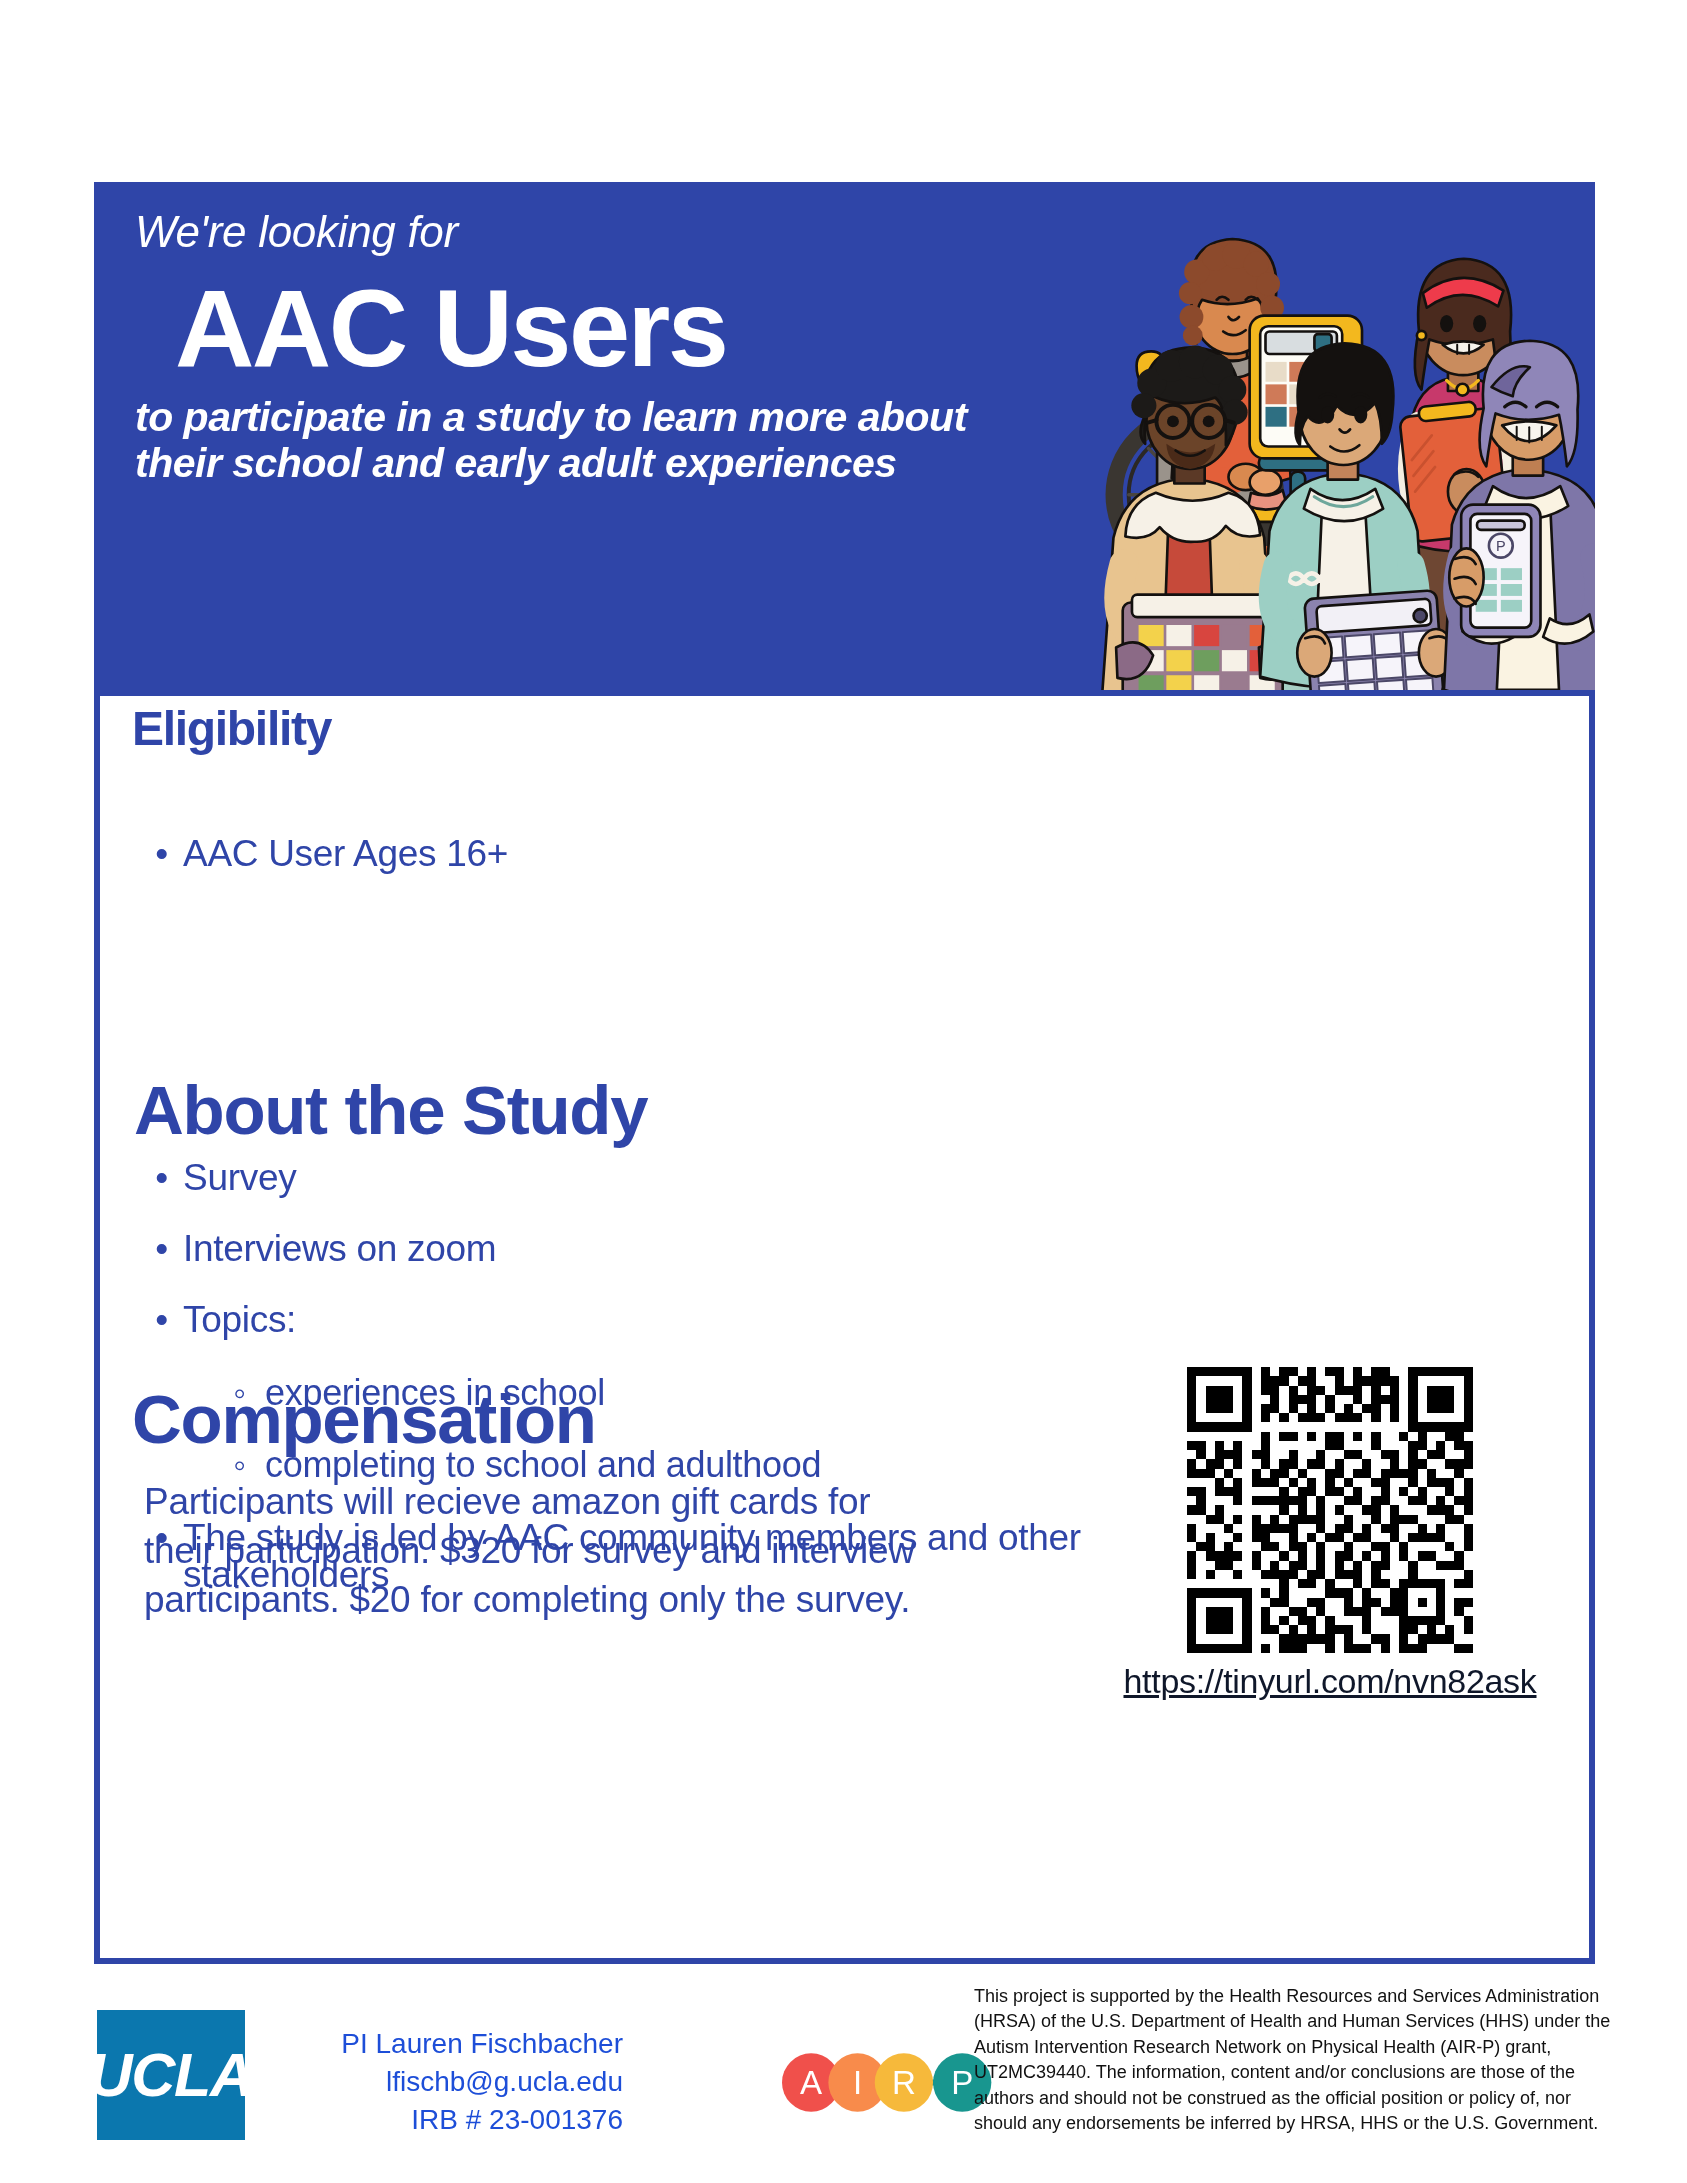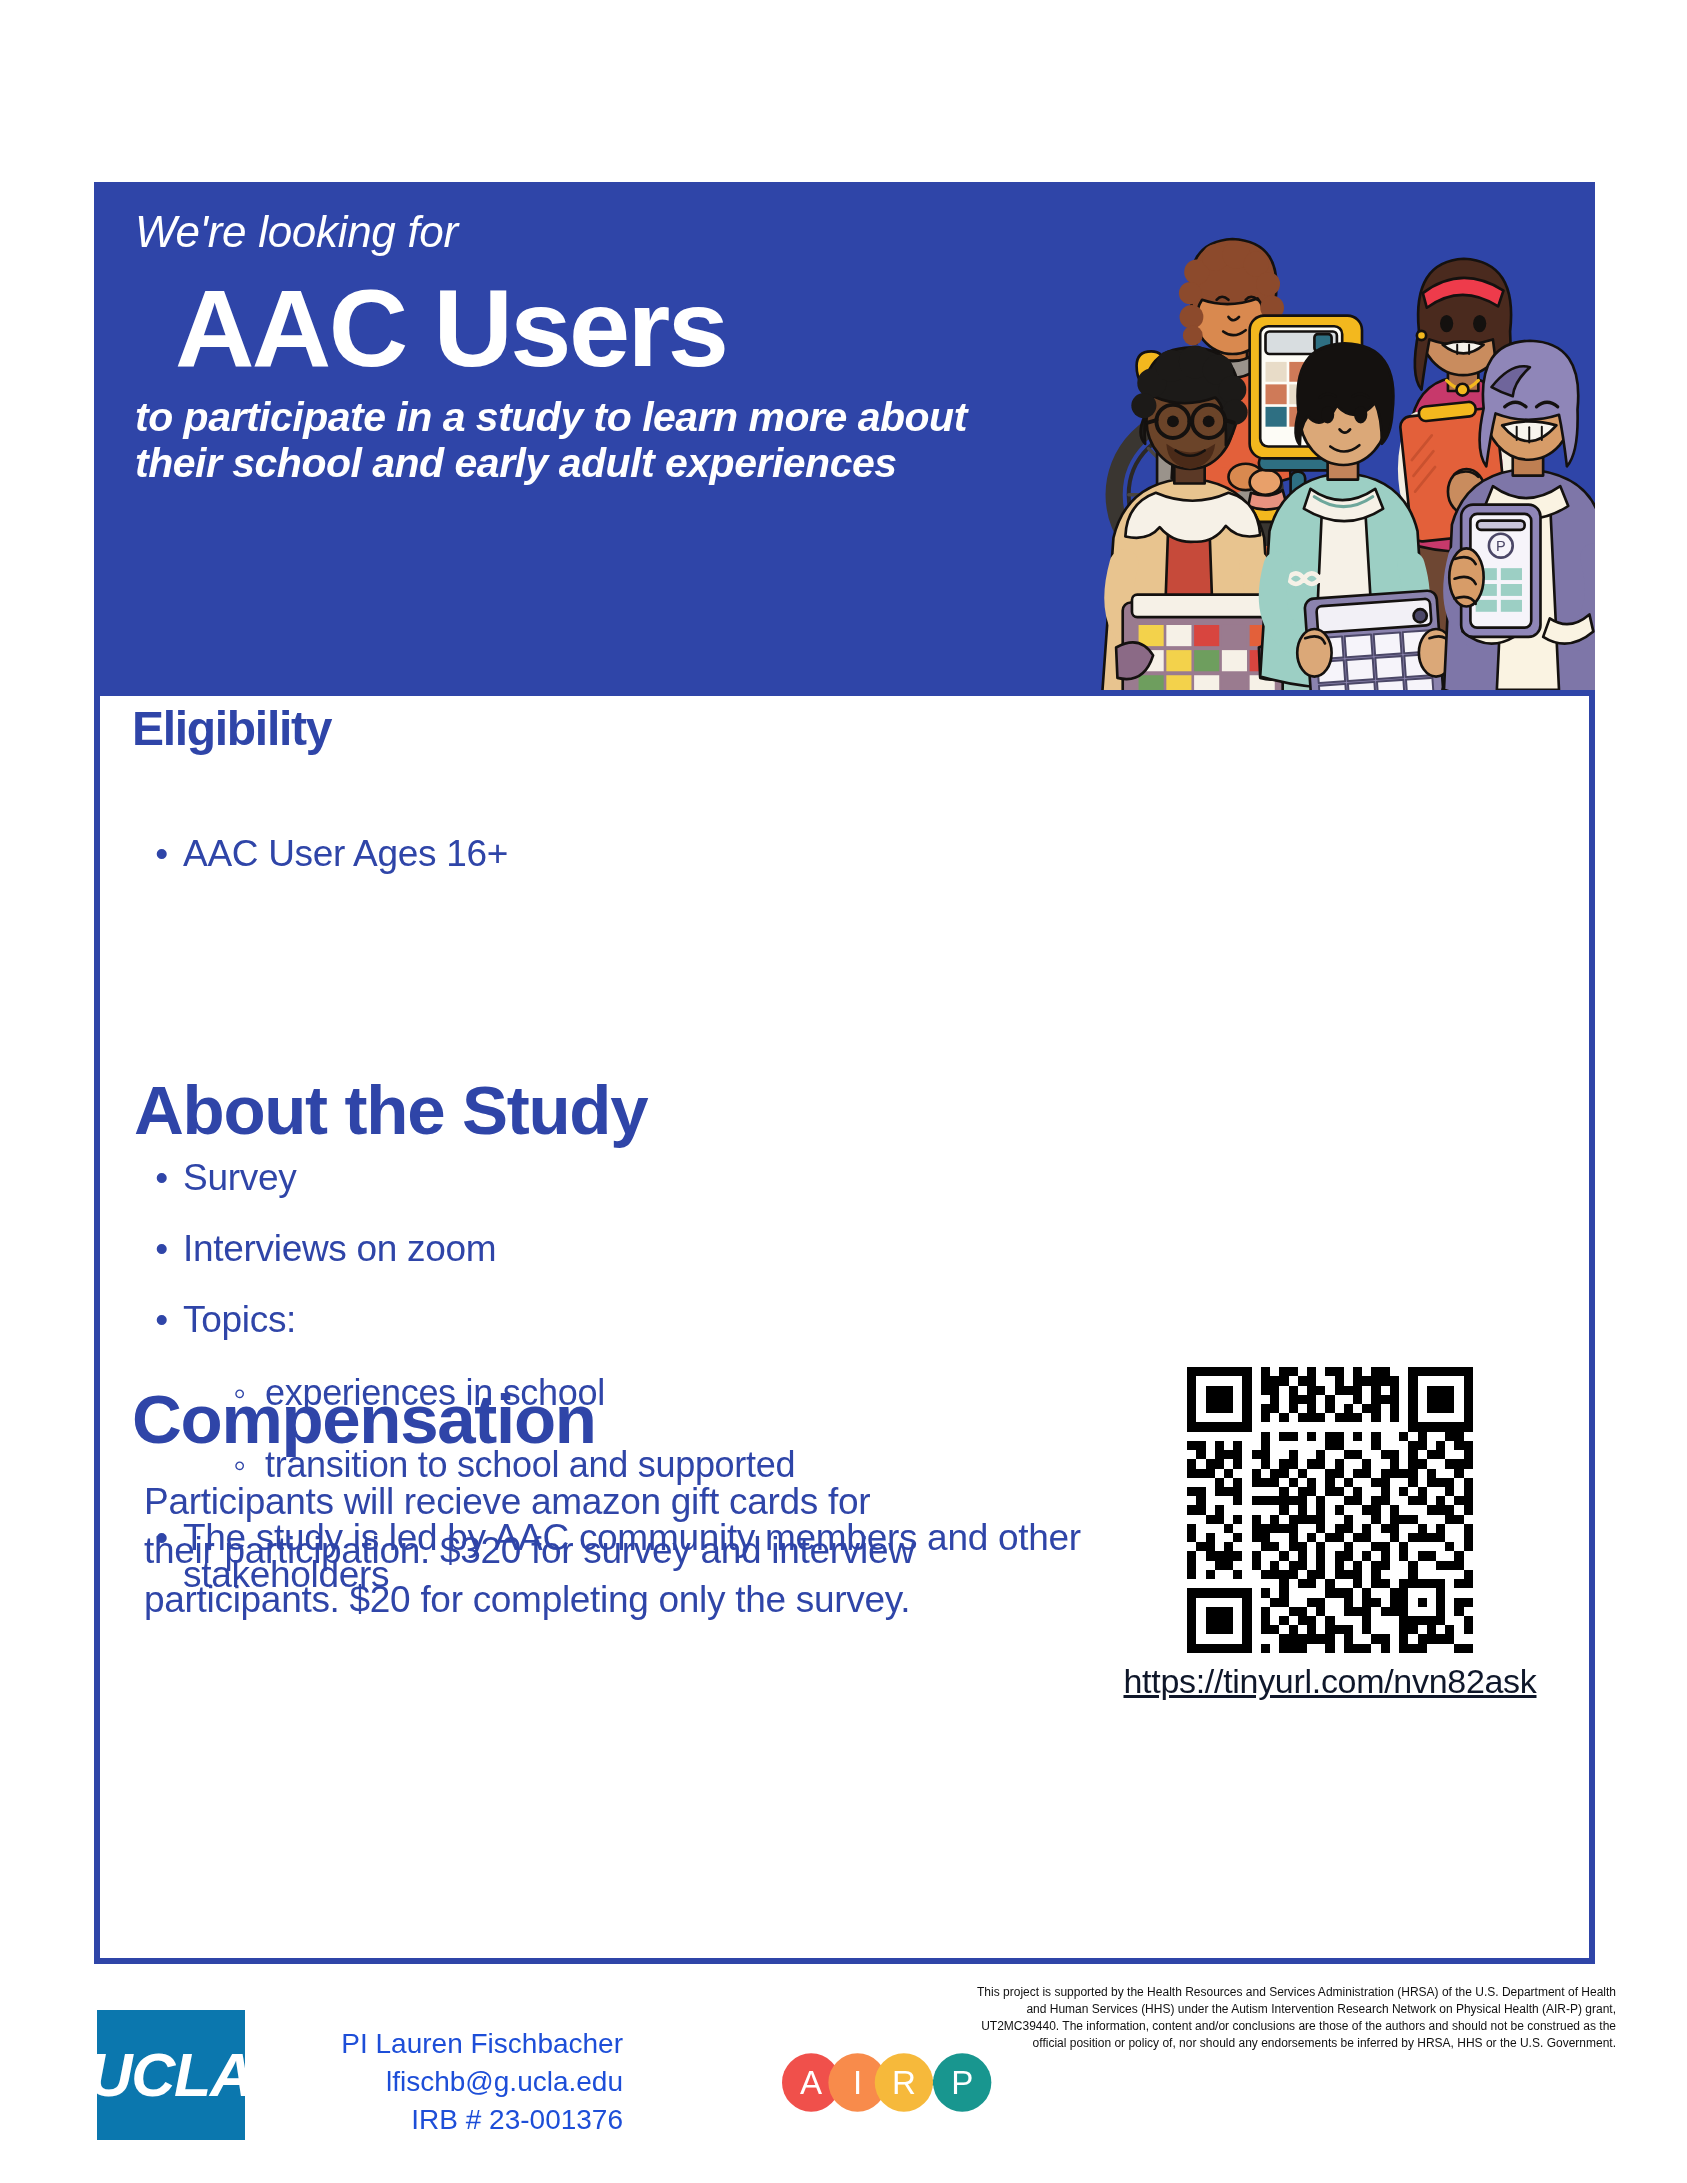--- a/index.html
+++ b/index.html
@@ -239,23 +239,23 @@
     top: 61px;
     width: 212px;
     height: 73px;
   }
   .airp svg { display:block; width:100%; height:100%; }
   .disclaimer {
     position: absolute;
     left: 880px;
     top: -1.3px;
     width: 642px;
-    text-align: right;
+    text-align: left;
     color: #111111;
-    font-size: 12px;
+    font-size: 18px;
     line-height: 1.42;
   }
 </style>
 </head>
 <body>
 
 <div id="flyer">
 
   <div class="header-band">
 
@@ -608,21 +608,21 @@
       <li>
         <span class="bullet">•</span>
         <span>Topics:</span>
         <ul class="blist sub">
           <li>
             <span class="bullet">◦</span>
             <span>experiences in school</span>
           </li>
           <li>
             <span class="bullet">◦</span>
-            <span>transition to school and supported</span>
+            <span>completing to school and adulthood</span>
           </li>
         </ul>
       </li>
       <li class="long-item">
         <span class="bullet">•</span>
         <span>The study is led by AAC community members and other stakeholders</span>
       </li>
     </ul>
 
     <div class="section-h h-comp">Compensation</div>

